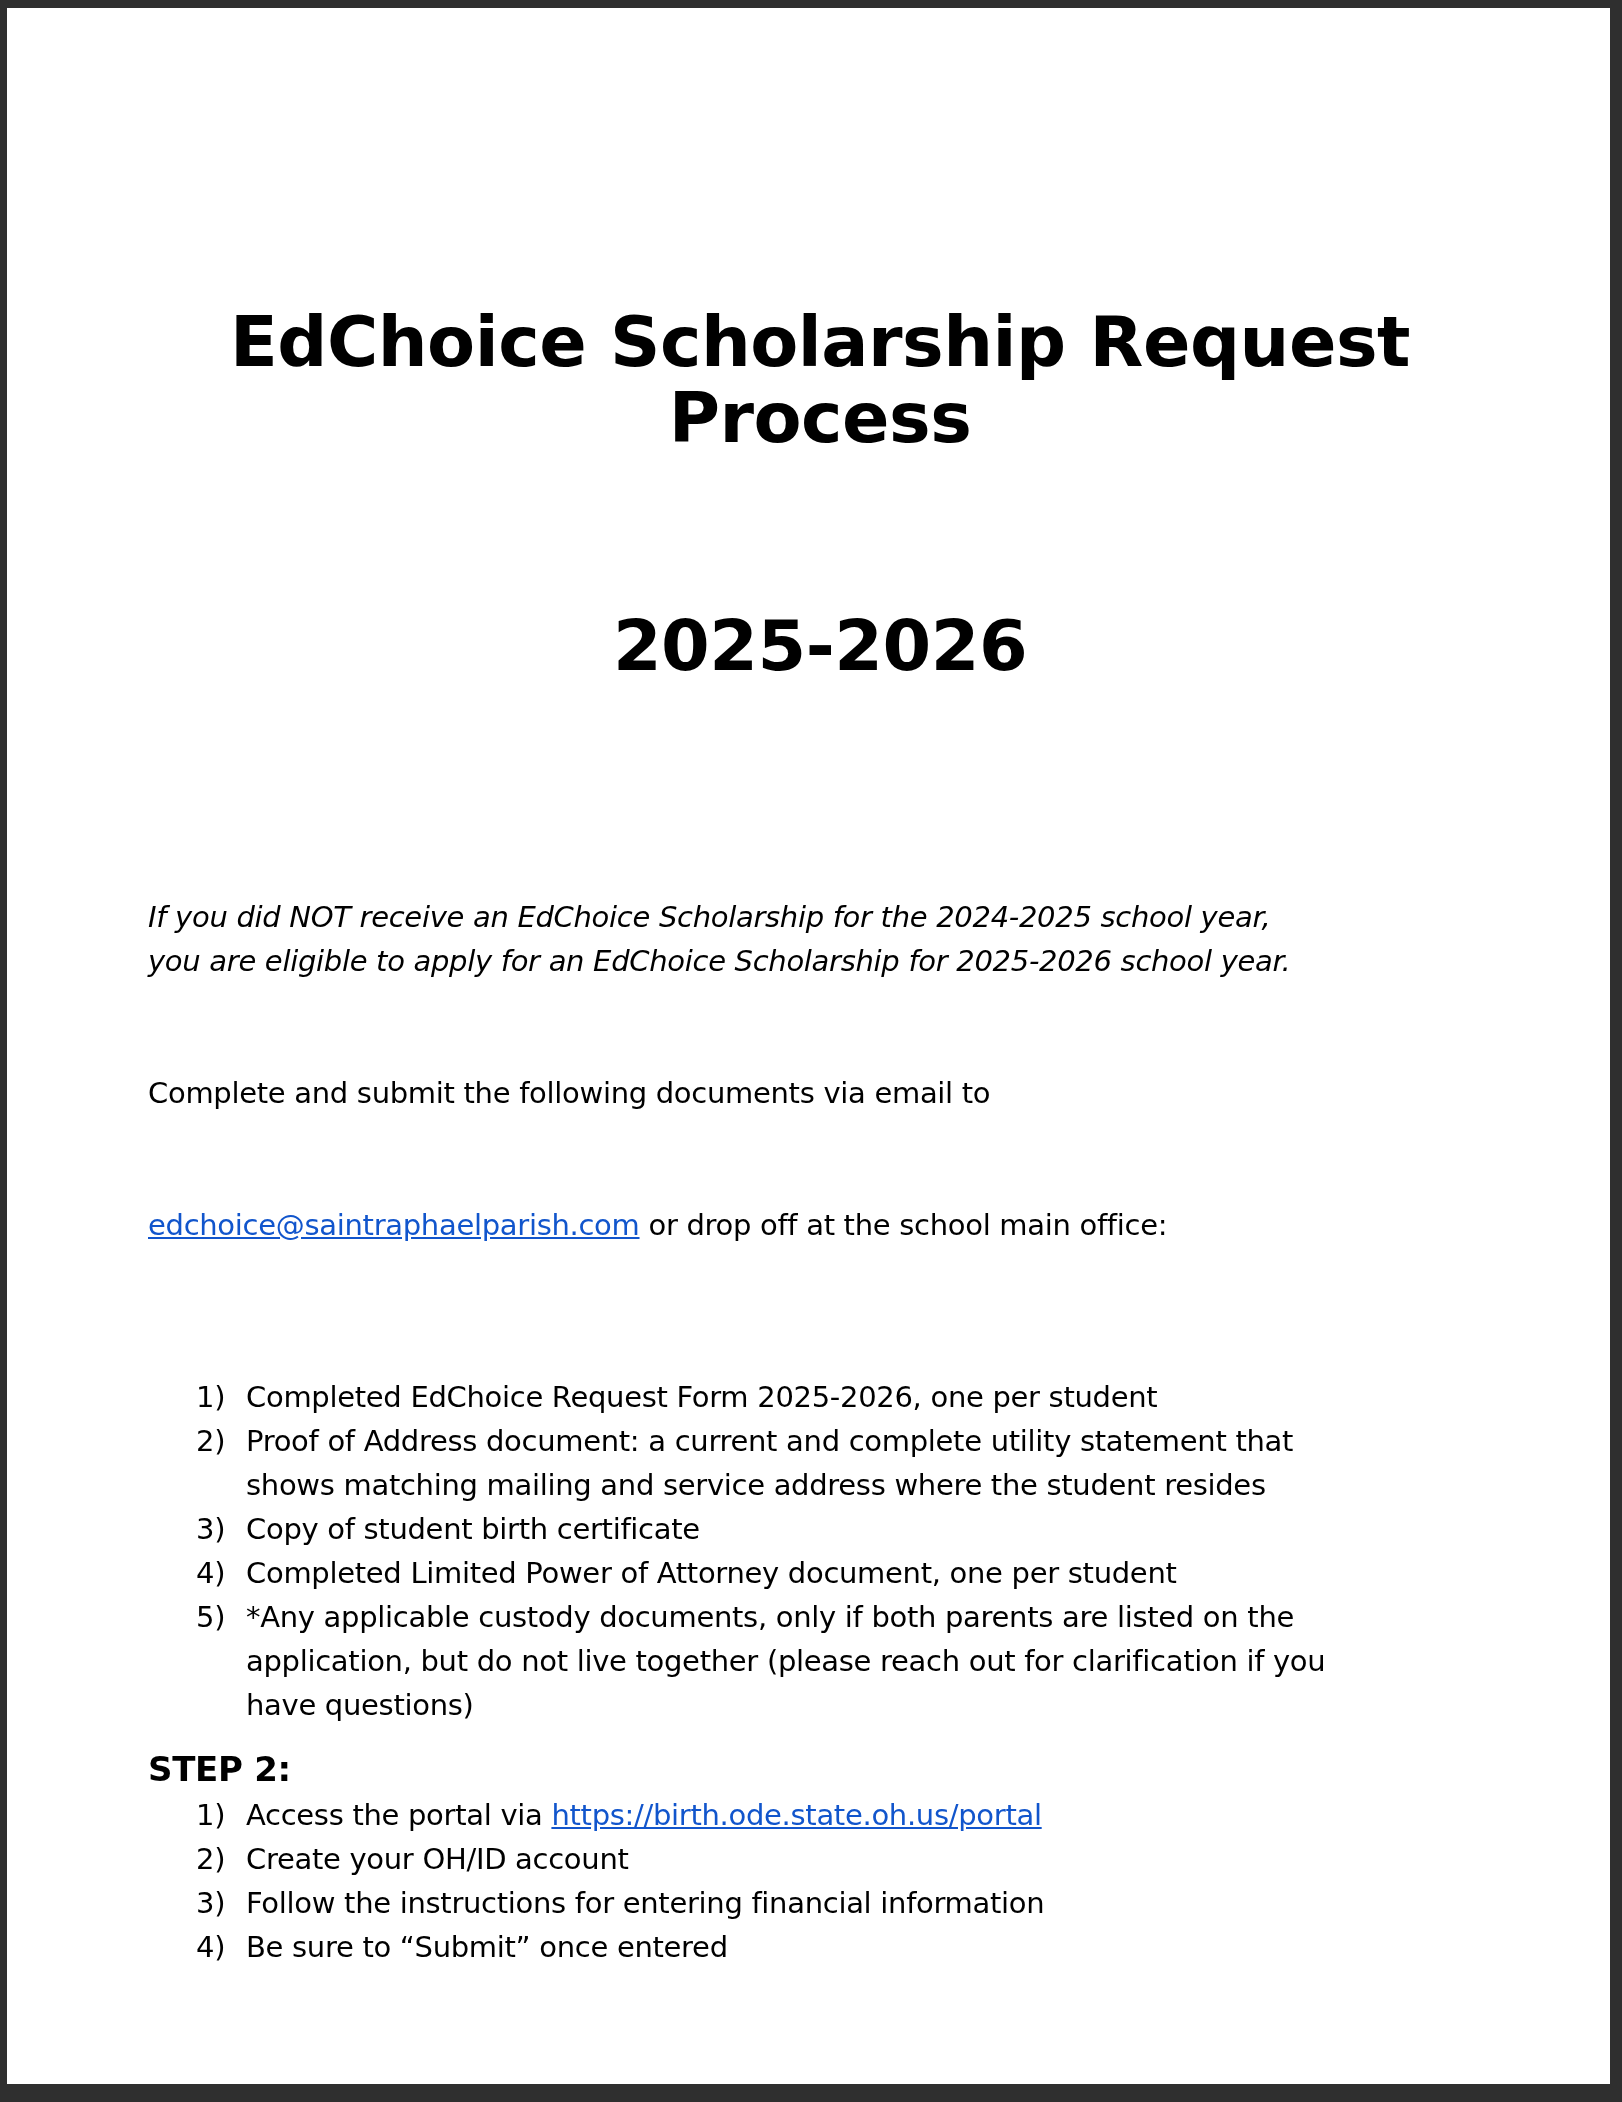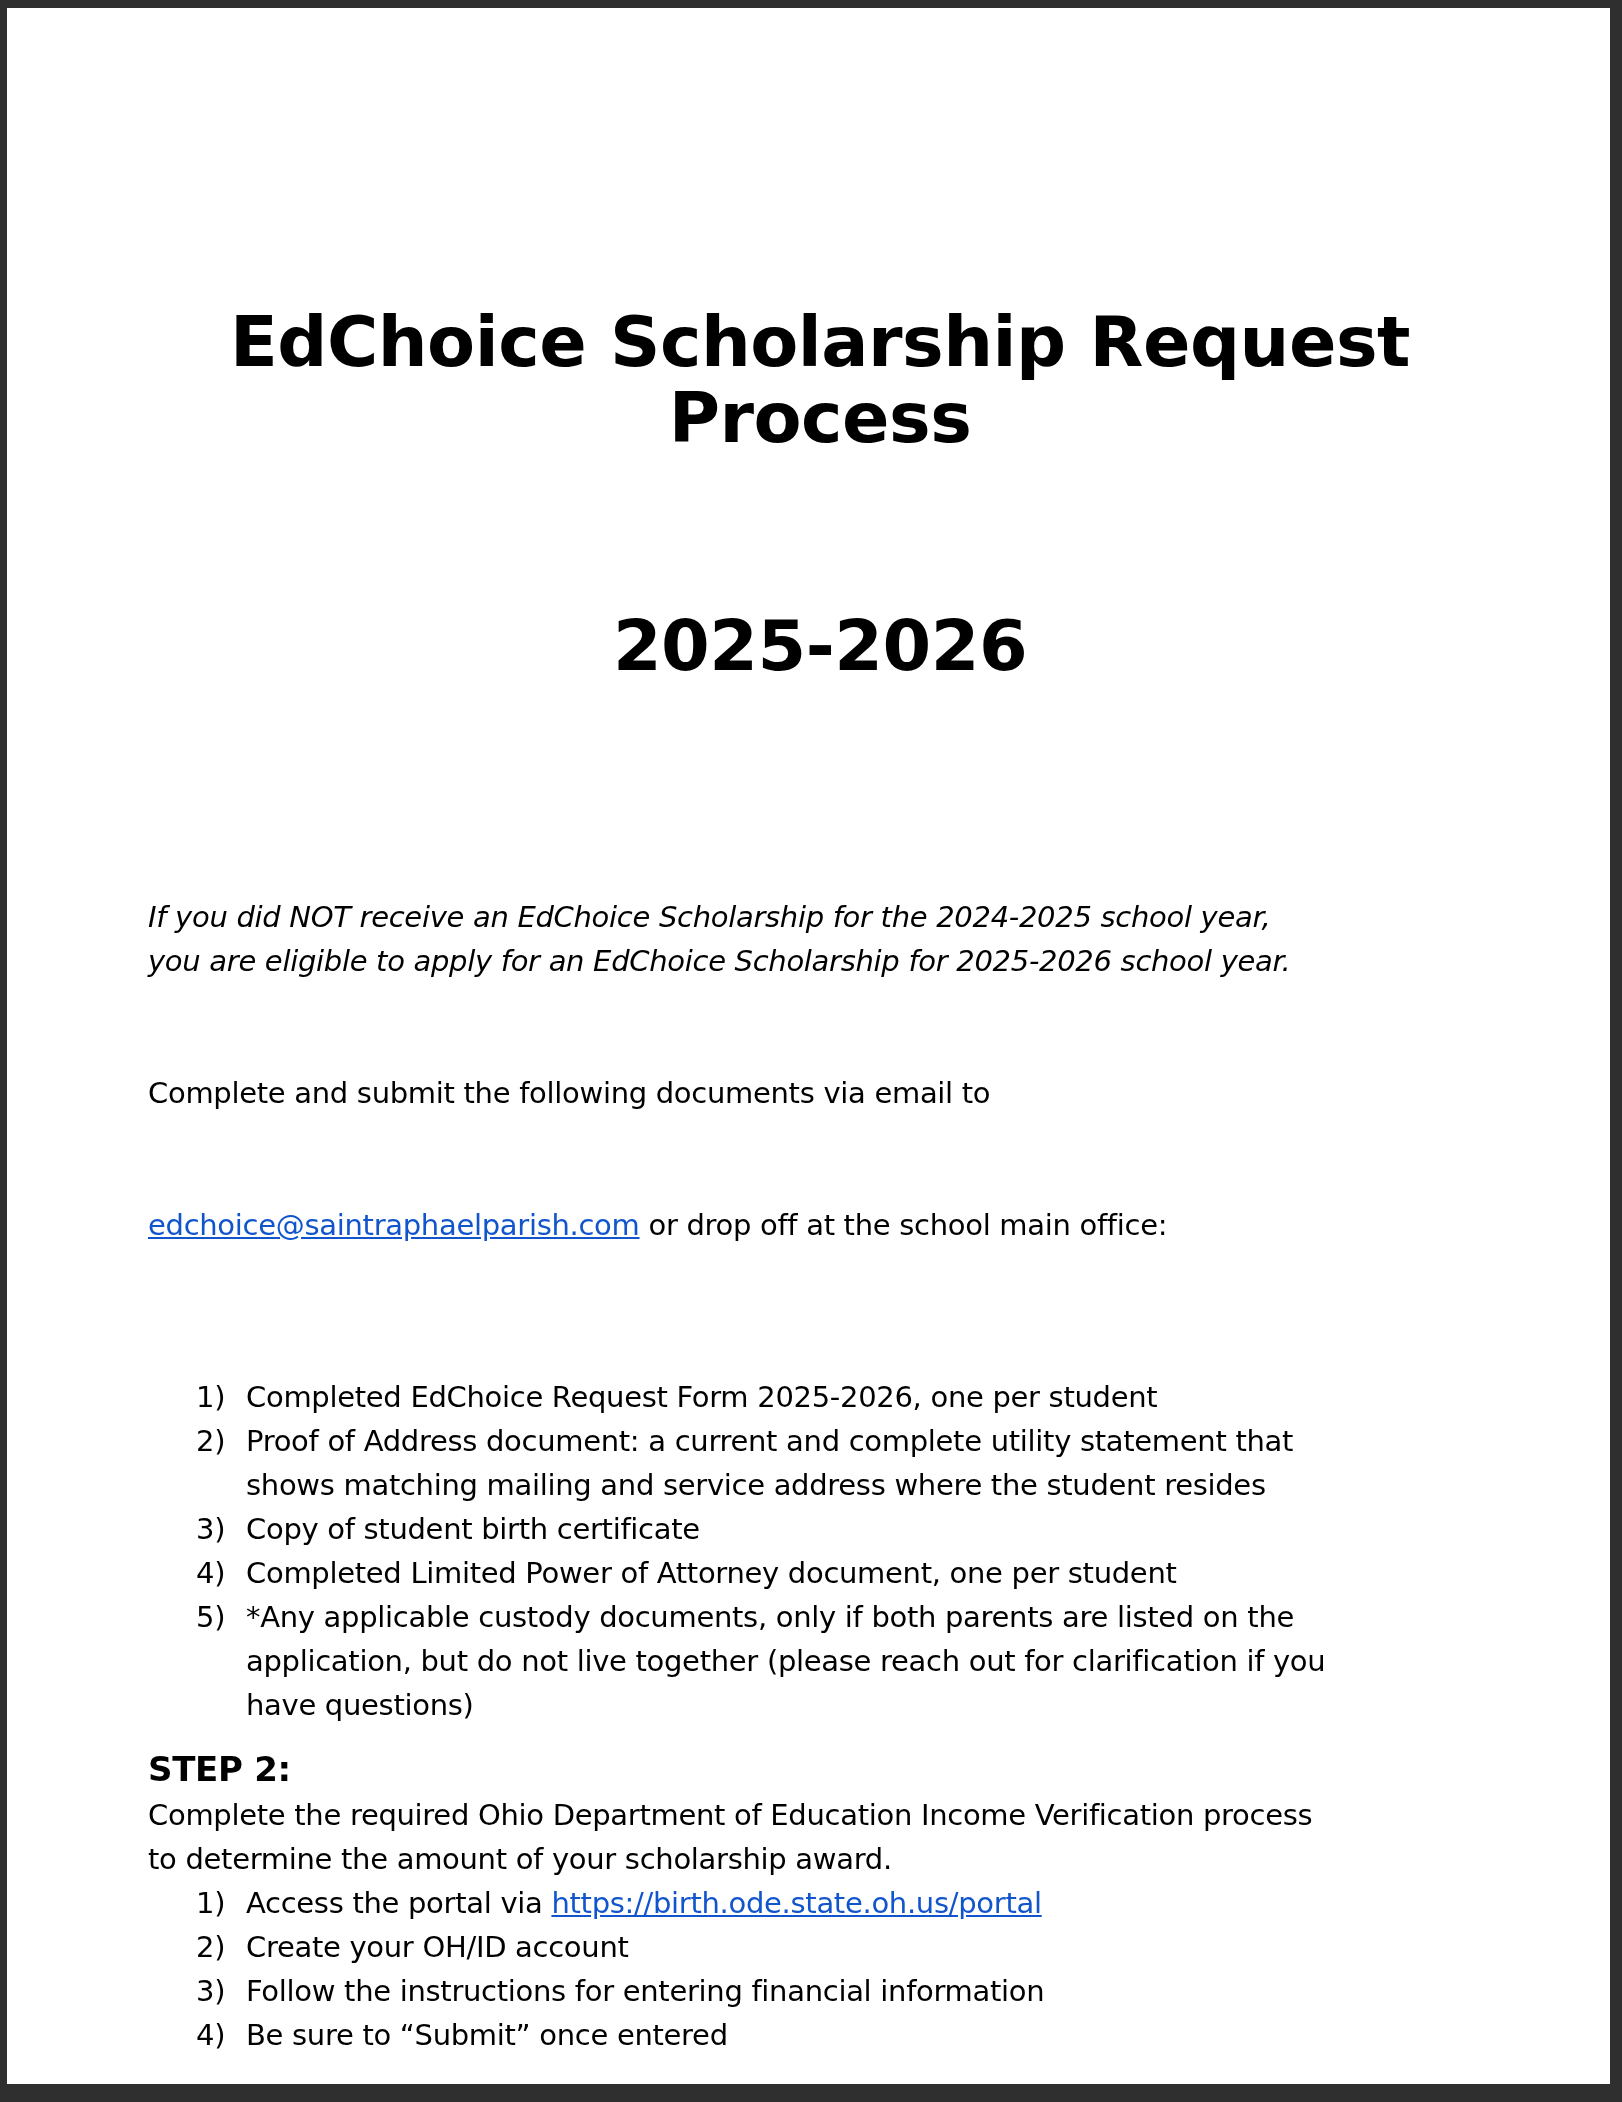--- a/index.html
+++ b/index.html
@@ -87,22 +87,20 @@
       <div class="li">
         <span class="marker">5)</span>
         <div class="li-text">*Any applicable custody documents, only if both parents are listed on the
 application, but do not live together (please reach out for clarification if you
 have questions)</div>
       </div>
     </div>
 
     <h2 class="step2">STEP 2:</h2>
 
-    <p>Complete the required Ohio Department of Education Income Verification process
-to determine the amount of your scholarship award.</p>
 
     <div class="list">
       <div class="li">
         <span class="marker">1)</span>
         <div class="li-text"><span>Access the portal via </span><a>https://birth.ode.state.oh.us/portal</a></div>
       </div>
       <div class="li">
         <span class="marker">2)</span>
         <div class="li-text">Create your OH/ID account</div>
       </div>

